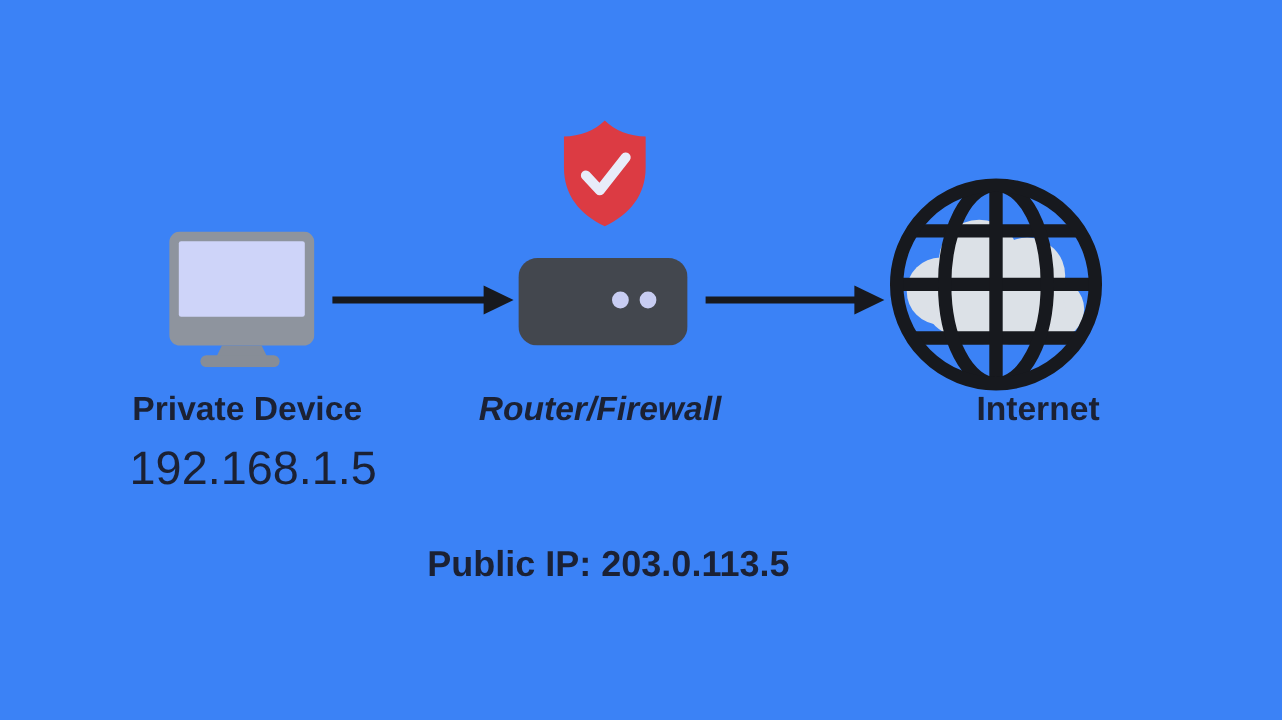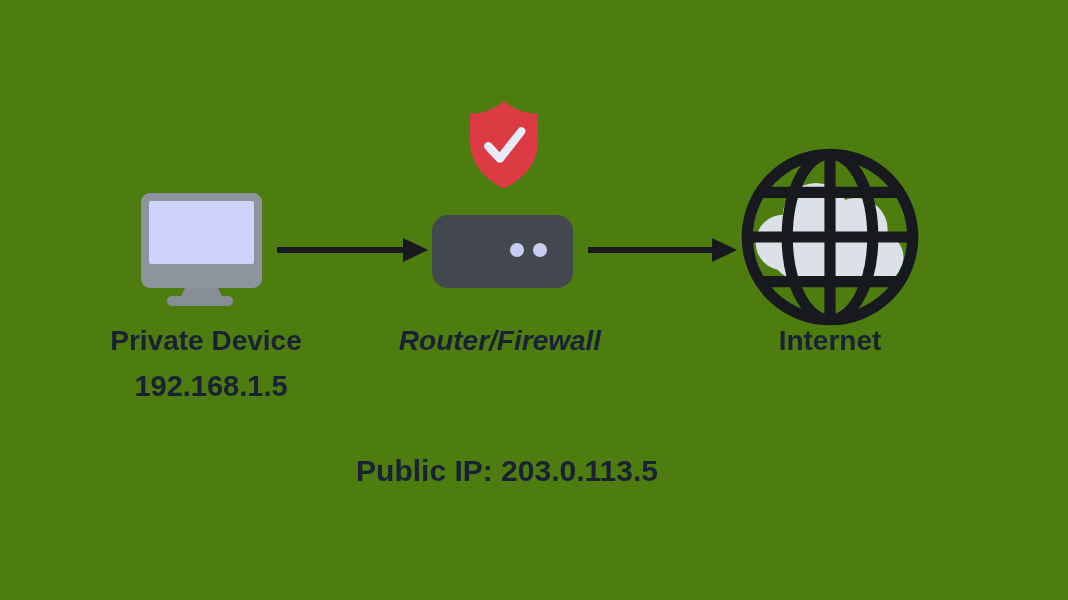--- a/index.html
+++ b/index.html
@@ -2,36 +2,36 @@
 <html><head>
 <meta charset="utf-8">
 <style>
   html, body { margin: 0; padding: 0; }
   body { font-family: "Liberation Sans", "DejaVu Sans", sans-serif; }
 
   .canvas {
     position: relative;
     width: 1068px;
     height: 600px;
-    background: #4d7c0f;
+    background: #3b82f6;
     overflow: hidden;
   }
 
   .abs { position: absolute; }
 
   
   .lbl {
     position: absolute;
     transform: translateX(-50%);
     white-space: nowrap;
     color: #1b2134;
     line-height: 1.05;
   }
   .node-label   { font-size: 28px; font-weight: 700; }
-  .node-sub     { font-size: 29px; font-weight: 700; }
+  .node-sub     { font-size: 39px; font-weight: 400; }
   .snat-title   { font-size: 40px; font-weight: 700; letter-spacing: 1px; }
   .public-ip    { font-size: 30px; font-weight: 700; }
 
   
   .monitor-frame  { fill: #8e949e; }
   .monitor-screen { fill: #ced4f9; }
   .monitor-stand  { fill: #878d97; }
 
   .arrow-line { stroke: #17191e; stroke-width: 6; }
   .arrow-head { fill: #17191e; }
@@ -97,17 +97,17 @@
     </g>
     <g clip-path="url(#globe-clip)">
       <line class="globe-line" x1="0" y1="52" x2="200" y2="52"></line>
       <line class="globe-line" x1="0" y1="100" x2="200" y2="100"></line>
       <line class="globe-line" x1="0" y1="148" x2="200" y2="148"></line>
       <line class="globe-line" x1="100" y1="0" x2="100" y2="200"></line>
       <ellipse class="globe-line" cx="100" cy="100" rx="46" ry="89"></ellipse>
     </g>
     <circle class="globe-line" cx="100" cy="100" r="89"></circle>
   </svg>
-  <div class="lbl node-label" style="left:830px; top:326px;">Internet</div>
+  <div class="lbl node-label" style="left:865px; top:326px;">Internet</div>
 
   <div class="lbl public-ip" style="left:507px; top:455px;">Public IP: 203.0.113.5</div>
 
 </div>
 
 </body></html>

